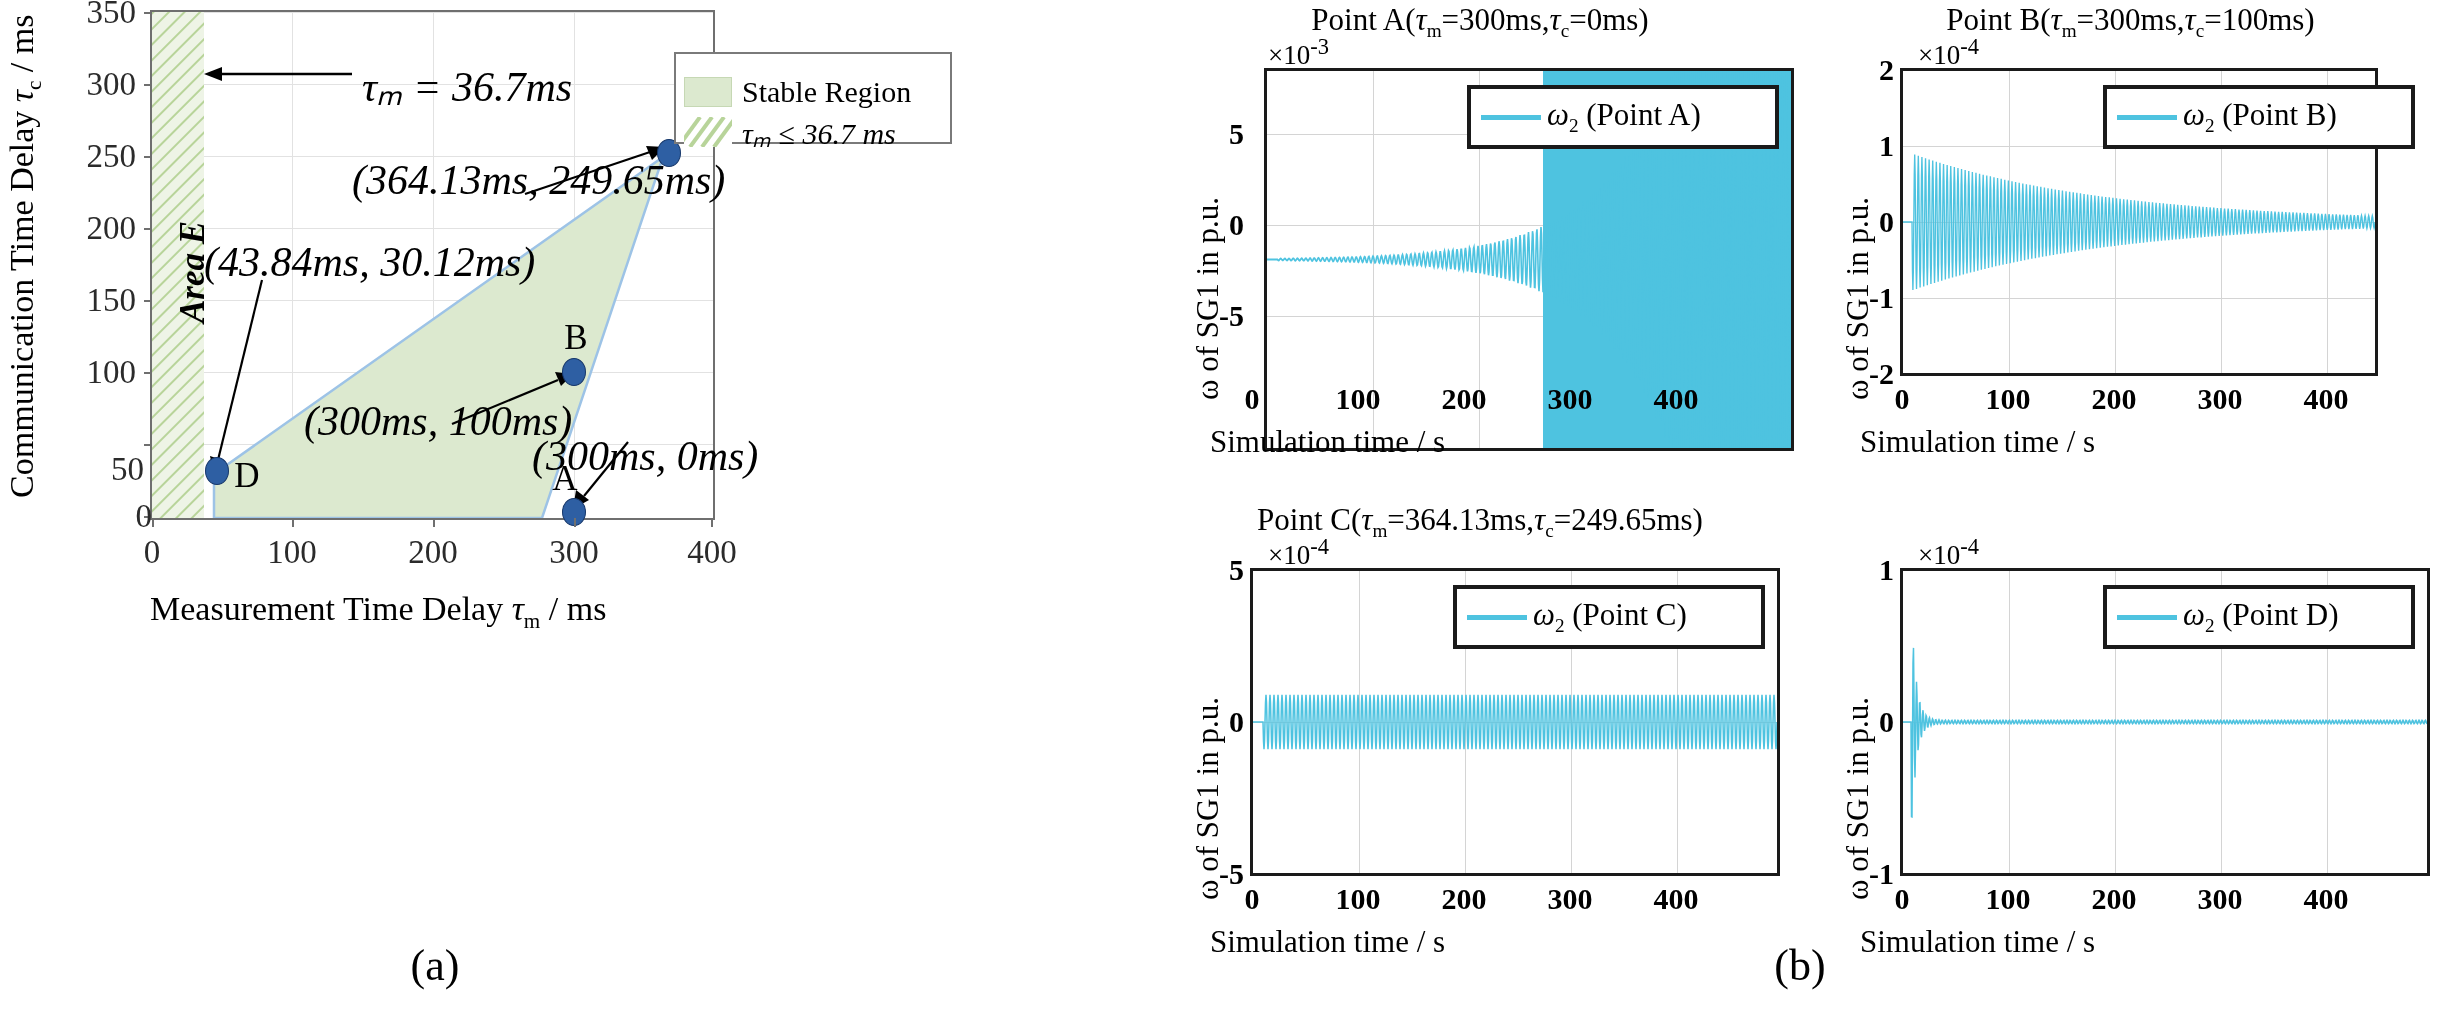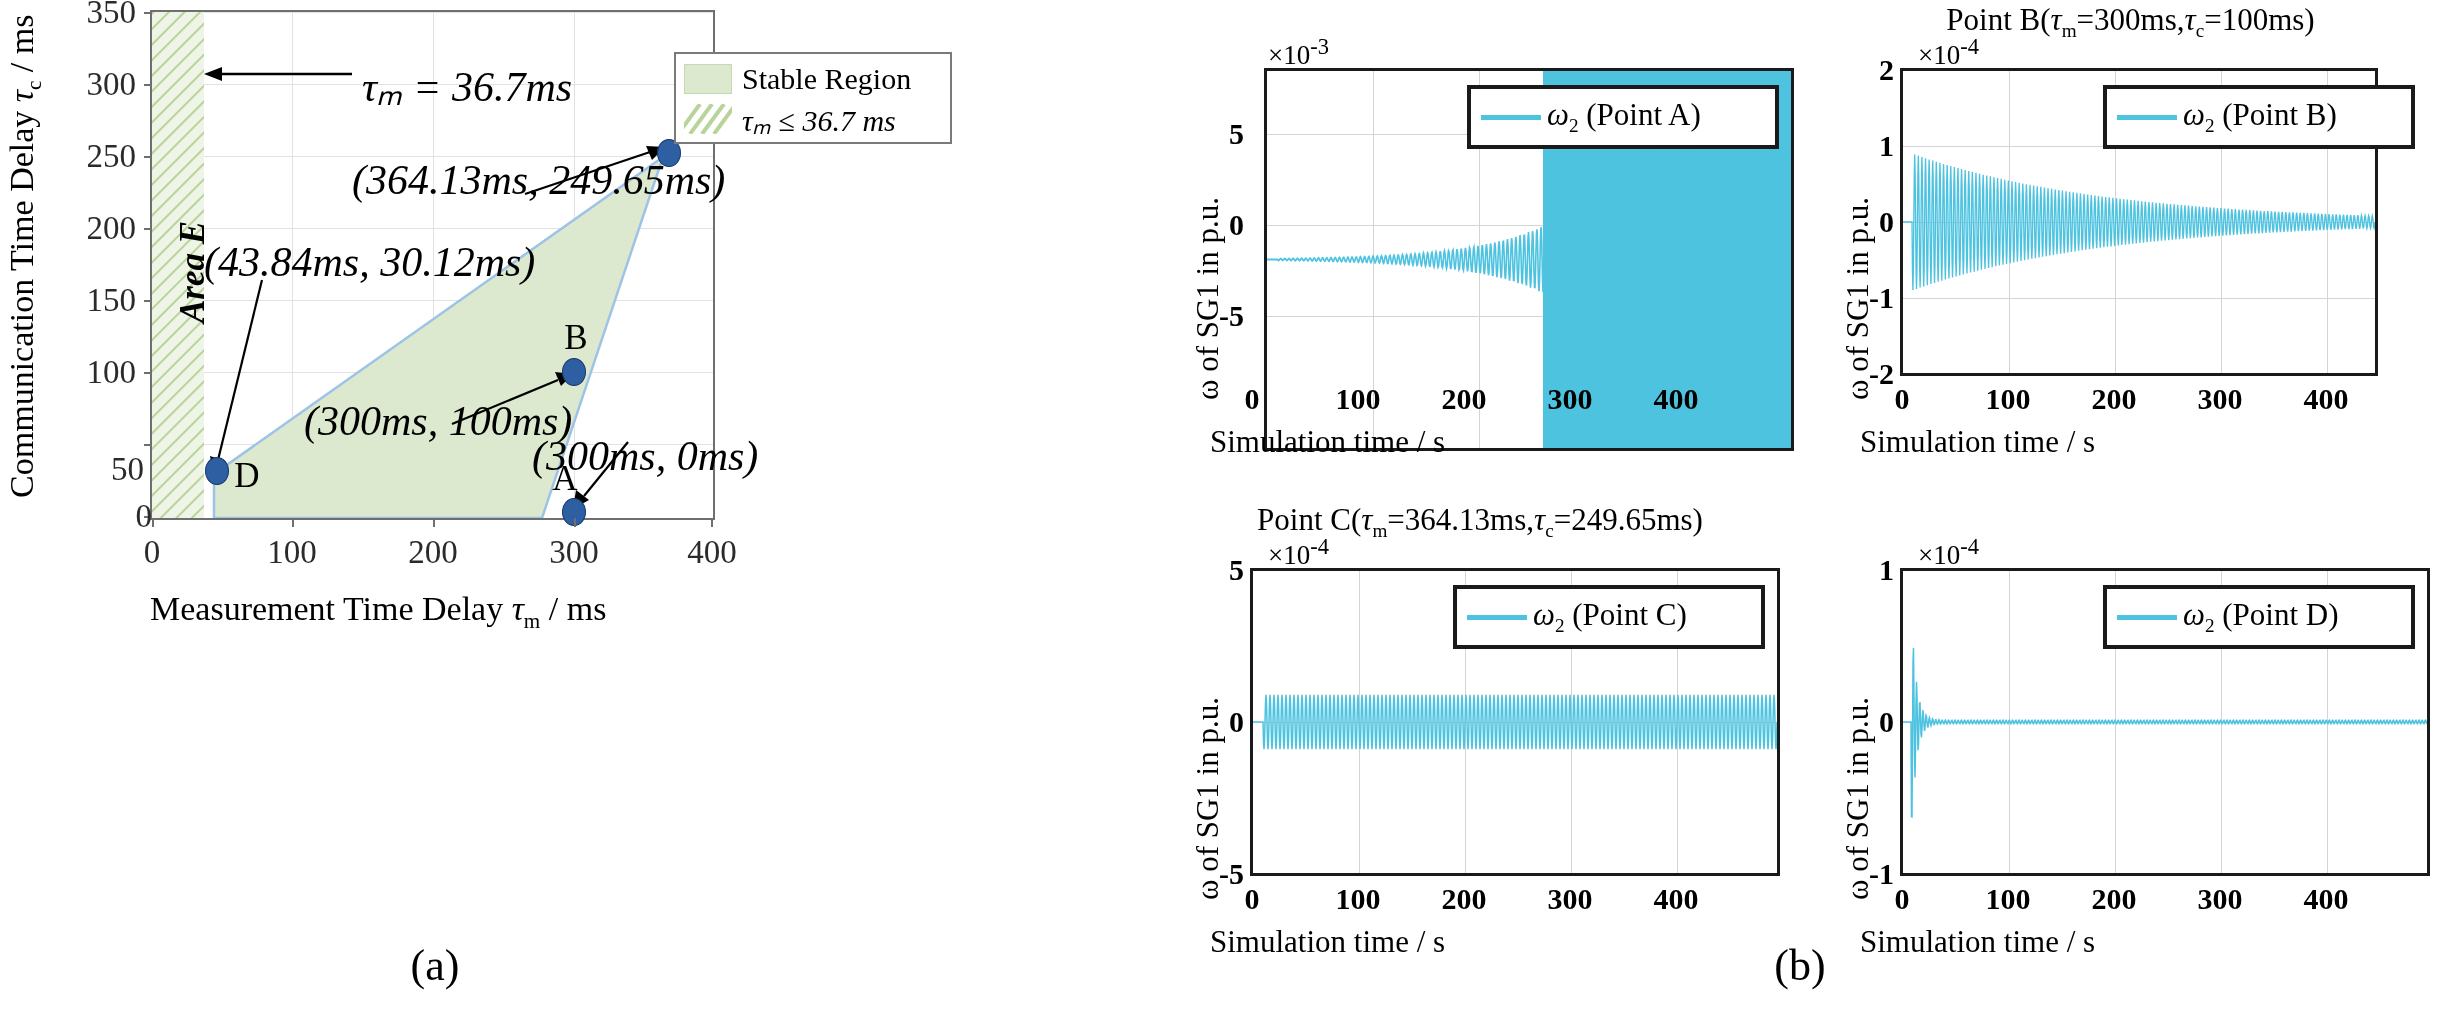--- a/index.html
+++ b/index.html
@@ -29,21 +29,21 @@
   #area-e{position:absolute;font-style:italic;font-weight:bold;font-size:35px;
           transform:rotate(-90deg);white-space:nowrap;}
 
   .pa-pt{position:absolute;width:22px;height:26px;border-radius:50%;
          background:#2e5fa3;border:1px solid #17386b;transform:translate(-50%,-50%);}
   .pa-pt-lbl{position:absolute;font-size:35px;transform:translate(-50%,-50%);}
   .pa-annot{position:absolute;font-size:42px;white-space:nowrap;font-style:italic;}
 
   #pa-legend{position:absolute;left:522px;top:40px;width:278px;height:92px;
              border:2px solid #7a7a7a;background:#fff;box-sizing:border-box;}
-  .pa-leg-row{position:absolute;left:8px;height:38px;display:flex;align-items:center;}
+  .pa-leg-row{position:absolute;left:8px;height:38px;display:flex;align-items:center;margin-top:13px;}
   .pa-leg-sw{width:48px;height:30px;margin-right:10px;box-sizing:border-box;}
   .pa-leg-txt{font-size:30px;white-space:nowrap;}
 
   
   .sp{position:absolute;}
   .sp-title{position:absolute;left:0;width:100%;text-align:center;
             font-size:31px;white-space:nowrap;}
   .sp-frame{position:absolute;border:3px solid #1a1a1a;background:#fff;box-sizing:border-box;}
   .sp-gv{position:absolute;top:0;height:100%;width:1px;background:#d4d4d4;}
   .sp-gh{position:absolute;left:0;width:100%;height:1px;background:#d4d4d4;}
@@ -188,20 +188,23 @@
   <div class="pa-xtick" style="left:152px;top:534px;">0</div>
   <div class="pa-xtick" style="left:292px;top:534px;">100</div>
   <div class="pa-xtick" style="left:433px;top:534px;">200</div>
   <div class="pa-xtick" style="left:574px;top:534px;">300</div>
   <div class="pa-xtick" style="left:712px;top:534px;">400</div>
 
   <div class="fig-cap" style="left:335px;top:940px;">(a)</div>
 </div>
 
 <div class="sp" style="left:1150px;top:0px;width:660px;height:500px;">
+  <div class="sp-title" style="top:2px;">
+    <span>Point A(</span><span class="ital">τ</span><sub>m</sub><span>=300ms,</span><span class="ital">τ</span><sub>c</sub><span>=0ms)</span>
+  </div>
   <div class="sp-exp" style="left:118px;top:34px;">
     <span>×10</span><sup>-3</sup>
   </div>
   <div class="sp-ylabel" style="left:40px;top:400px;">ω of SG1 in p.u.</div>
   <div class="sp-frame" style="left:114px;top:68px;width:530px;height:383px;">
     <div class="sp-gv" style="left:106px"></div>
     <div class="sp-gv" style="left:212px"></div>
     <div class="sp-gv" style="left:318px"></div>
     <div class="sp-gv" style="left:424px"></div>
     <div class="sp-gh" style="top:63px"></div>

